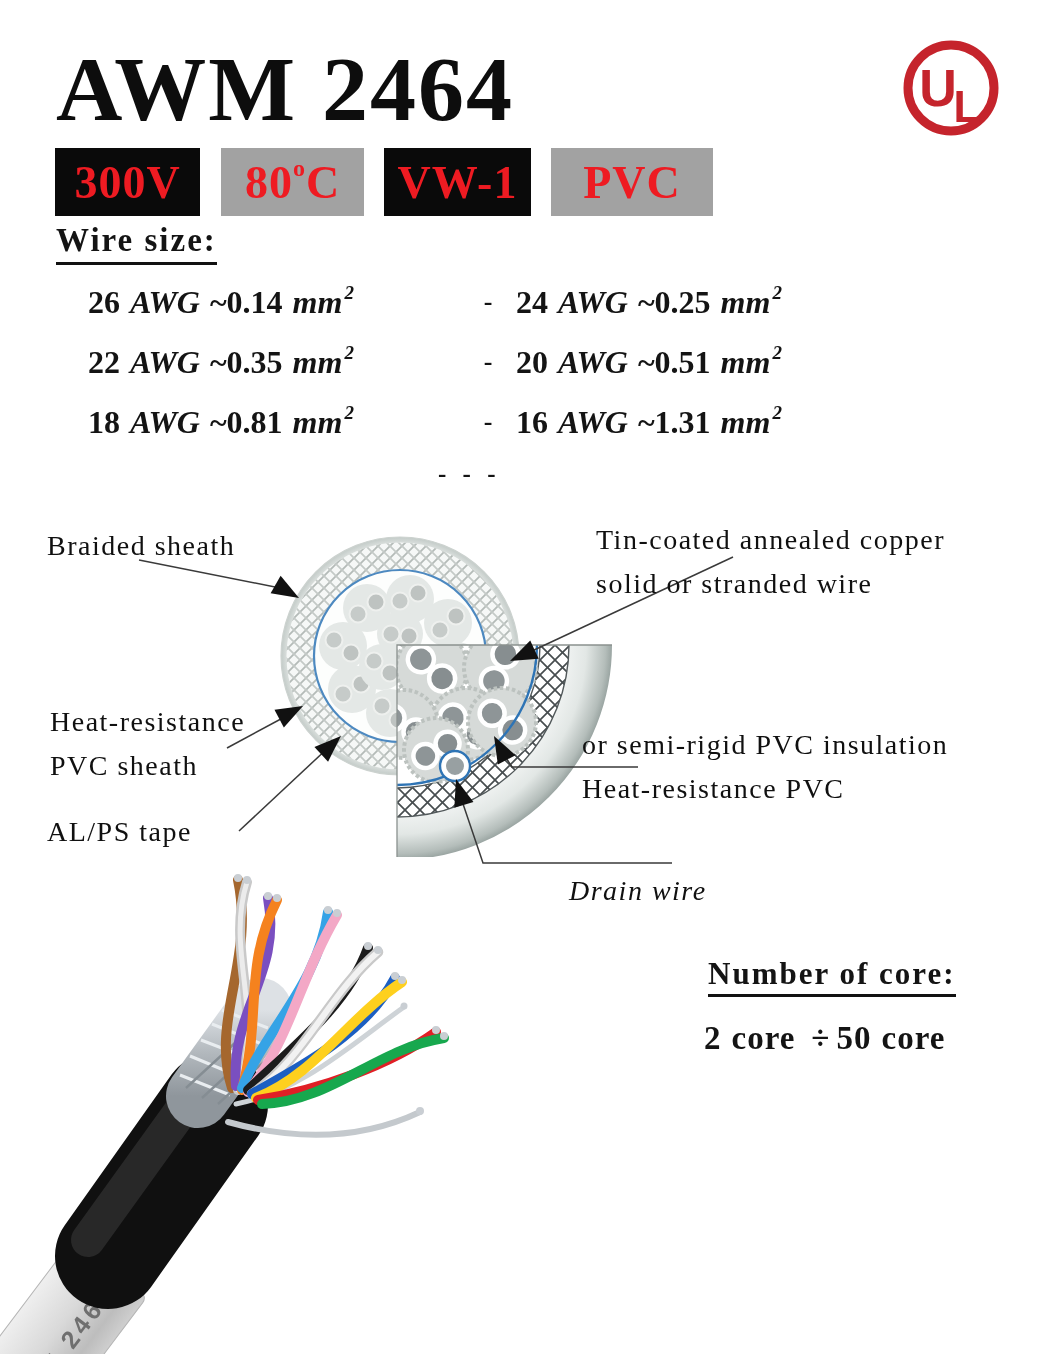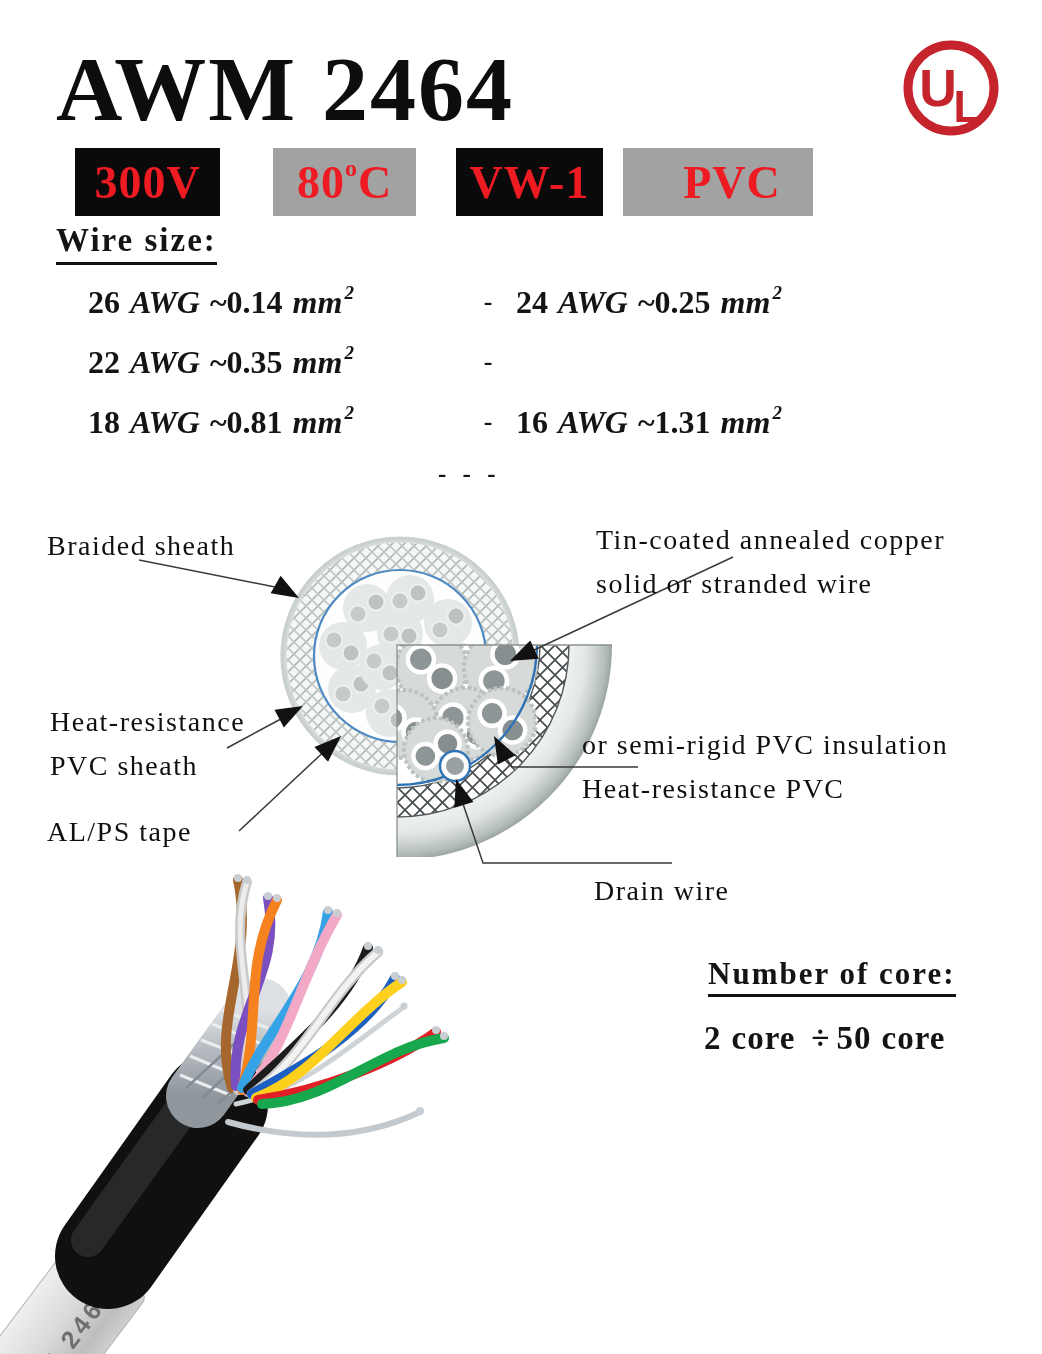--- a/index.html
+++ b/index.html
@@ -9,42 +9,42 @@
   html,body{margin:0;padding:0;background:#ffffff;}
   #page{position:relative;width:1042px;height:1354px;background:#fff;overflow:hidden;
         font-family:"Liberation Serif","DejaVu Serif",serif;color:var(--ink);}
   .abs{position:absolute;}
   
   #title{left:56px;top:36px;font-size:92px;font-weight:bold;letter-spacing:2px;color:#0d0d0d;white-space:nowrap;}
   
   #badges{left:55px;top:148px;display:flex;}
   .badge{height:68px;display:flex;align-items:center;justify-content:center;
          font-size:46px;font-weight:bold;color:var(--accent-red);letter-spacing:1px;}
-  .badge.dark{background:var(--badge-dark);margin-left:20px;}
+  .badge.dark{background:var(--badge-dark);}
   .badge.light{background:var(--badge-gray);}
   .badge .sup{font-size:24px;vertical-align:top;position:relative;top:-14px;line-height:0;}
   
   #wire-heading{left:56px;top:222px;font-size:33px;font-weight:bold;letter-spacing:2px;
                 border-bottom:3px solid #111;padding-bottom:3px;}
   #wire-rows{left:88px;top:272px;width:860px;}
   .wrow{display:grid;grid-template-columns:372px 56px auto;height:60px;align-items:center;
         font-size:32px;font-weight:bold;}
   .wrow i{font-style:italic;}
   .wcell span.gap{display:inline-block;width:10px;}
   .wcell sup{font-size:19px;font-style:italic;position:relative;top:-2px;left:2px;}
   .wdash{text-align:center;font-weight:bold;font-size:26px;}
   #footer-dashes{left:438px;top:460px;font-size:25px;font-weight:bold;letter-spacing:5px;}
   
   .dlabel{font-size:28px;letter-spacing:1.5px;color:#101010;line-height:44px;white-space:nowrap;}
   #lbl-braided{left:47px;top:524px;}
   #lbl-tin{left:596px;top:518px;}
   #lbl-heatsheath{left:50px;top:700px;}
   #lbl-alps{left:47px;top:810px;}
   #lbl-insulation{left:582px;top:723px;}
-  #lbl-drain{left:594px;top:869px;}
+  #lbl-drain{left:569px;top:869px;font-style:italic;}
   
   #core-heading{left:708px;top:956px;font-size:31px;font-weight:bold;letter-spacing:2px;
                 border-bottom:3px solid #111;padding-bottom:2px;}
   #core-value{left:704px;top:1020px;font-size:33px;font-weight:bold;letter-spacing:1px;}
   #core-value .w{margin:0 10px;}
   #core-value .d{margin:0 6px;}
   svg{position:absolute;display:block;}
 </style>
 </head>
 <body>
@@ -56,44 +56,45 @@
   <svg class="abs" style="left:898px;top:30px;" width="110" height="120" viewBox="0 0 110 120">
     <circle cx="53" cy="58" r="43" fill="none" stroke="var(--ul-red)" stroke-width="9"></circle>
     <text x="40" y="76" font-family="Liberation Sans, sans-serif" font-weight="bold" font-size="52" fill="var(--ul-red)" text-anchor="middle">U</text>
     <text x="69" y="92" font-family="Liberation Sans, sans-serif" font-weight="bold" font-size="44" fill="var(--ul-red)" text-anchor="middle">L</text>
   </svg>
 
   <div id="badges" class="abs">
     <div class="badge dark" style="width:145px;margin-right:21px;">
         <span>300V</span>
       </div>
-    <div class="badge light" style="width:143px;margin-right:20px;margin-left:32px;">
+    <div class="badge light" style="width:143px;margin-right:20px;">
         <span>80</span>
         <span class="sup">o</span>
         <span>C</span>
       </div>
     <div class="badge dark" style="width:147px;margin-right:20px;">
         <span>VW-1</span>
       </div>
-    <div class="badge light" style="width:162px;padding-left:28px;">
+    <div class="badge light" style="width:162px;">
         <span>PVC</span>
       </div>
   </div>
 
   <div id="wire-heading" class="abs">Wire size:</div>
 
   <div id="wire-rows" class="abs">
     <div class="wrow">
       <div class="wcell"><span>26</span><span class="gap"></span><i>AWG</i><span class="gap"></span><span>~0.14</span><span class="gap"></span><i>mm</i><sup>2</sup></div>
       <div class="wdash">-</div>
       <div class="wcell"><span>24</span><span class="gap"></span><i>AWG</i><span class="gap"></span><span>~0.25</span><span class="gap"></span><i>mm</i><sup>2</sup></div>
     </div>
     <div class="wrow">
       <div class="wcell"><span>22</span><span class="gap"></span><i>AWG</i><span class="gap"></span><span>~0.35</span><span class="gap"></span><i>mm</i><sup>2</sup></div>
       <div class="wdash">-</div>
+      <div class="wcell"><span>20</span><span class="gap"></span><i>AWG</i><span class="gap"></span><span>~0.51</span><span class="gap"></span><i>mm</i><sup>2</sup></div>
     </div>
     <div class="wrow">
       <div class="wcell"><span>18</span><span class="gap"></span><i>AWG</i><span class="gap"></span><span>~0.81</span><span class="gap"></span><i>mm</i><sup>2</sup></div>
       <div class="wdash">-</div>
       <div class="wcell"><span>16</span><span class="gap"></span><i>AWG</i><span class="gap"></span><span>~1.31</span><span class="gap"></span><i>mm</i><sup>2</sup></div>
     </div>
   </div>
   <div id="footer-dashes" class="abs">- - -</div>
 
   <svg viewBox="0 500 1042 430" width="1042" height="430" style="left:0;top:500px;">

